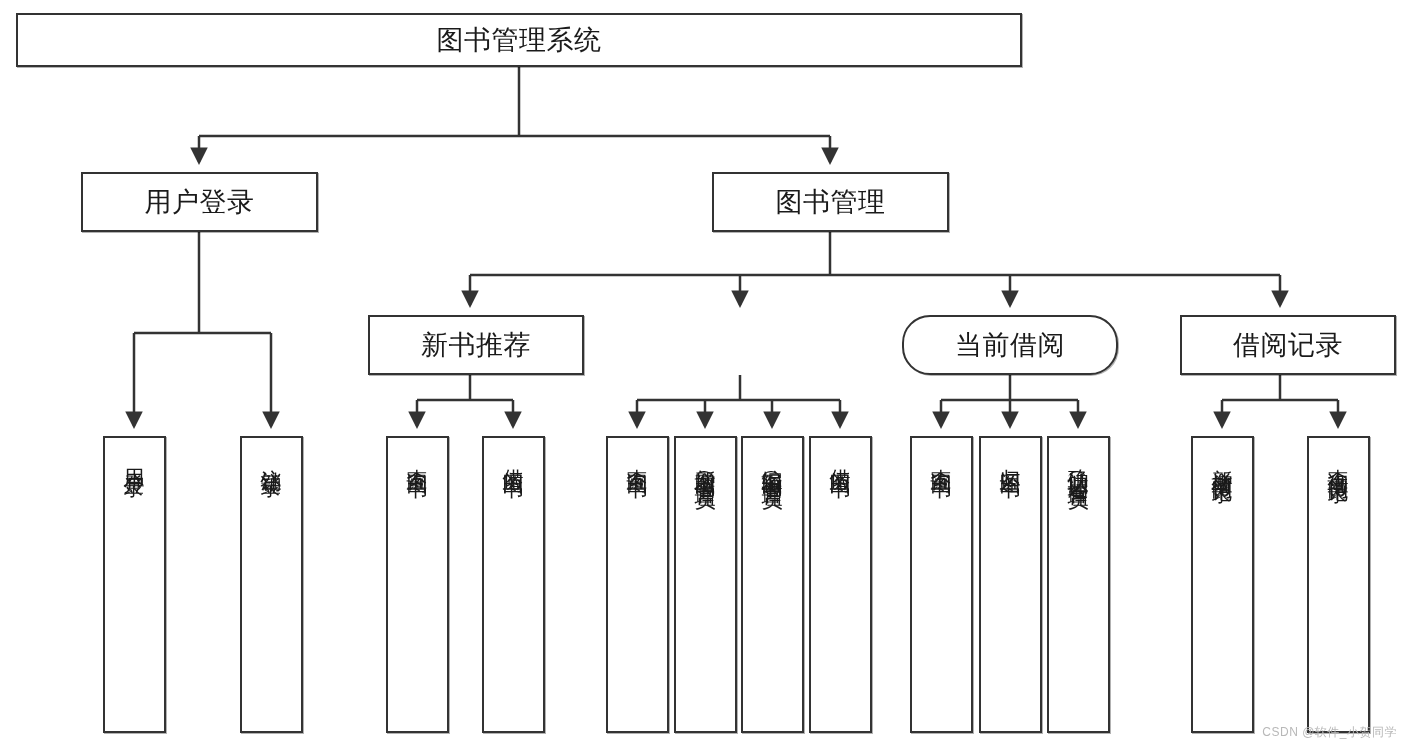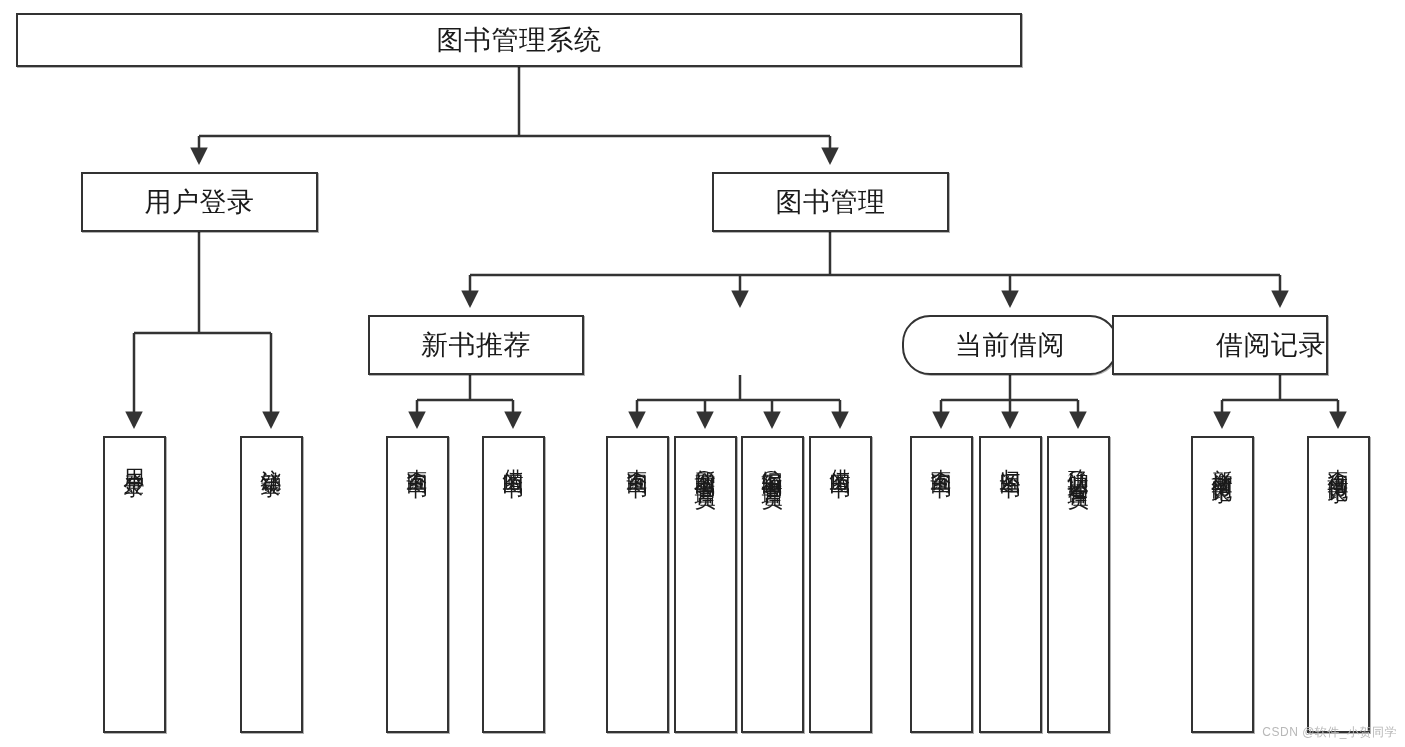--- a/index.html
+++ b/index.html
@@ -133,21 +133,21 @@
   <div class="node-box" style="left:712px; top:172px; width:237px; height:60px;">
     <span class="node-label">图书管理</span>
   </div>
 
   <div class="node-box" style="left:362px; top:315px; width:216px; height:60px;margin-left:6px;">
     <span class="node-label">新书推荐</span>
   </div>
   <div class="node-box" style="left:902px; top:315px; width:216px; height:60px;border-radius:28px;">
     <span class="node-label">当前借阅</span>
   </div>
-  <div class="node-box" style="left:1112px; top:315px; width:216px; height:60px;justify-content:flex-end;">
+  <div class="node-box" style="left:1180px; top:315px; width:216px; height:60px;">
     <span class="node-label">借阅记录</span>
   </div>
 
   <div class="node-box vertical" style="left:103px; top:436px; width:63px; height:297px;">
     <span class="node-label">用户登录</span>
   </div>
   <div class="node-box vertical" style="left:240px; top:436px; width:63px; height:297px;">
     <span class="node-label">注销登录</span>
   </div>
 

